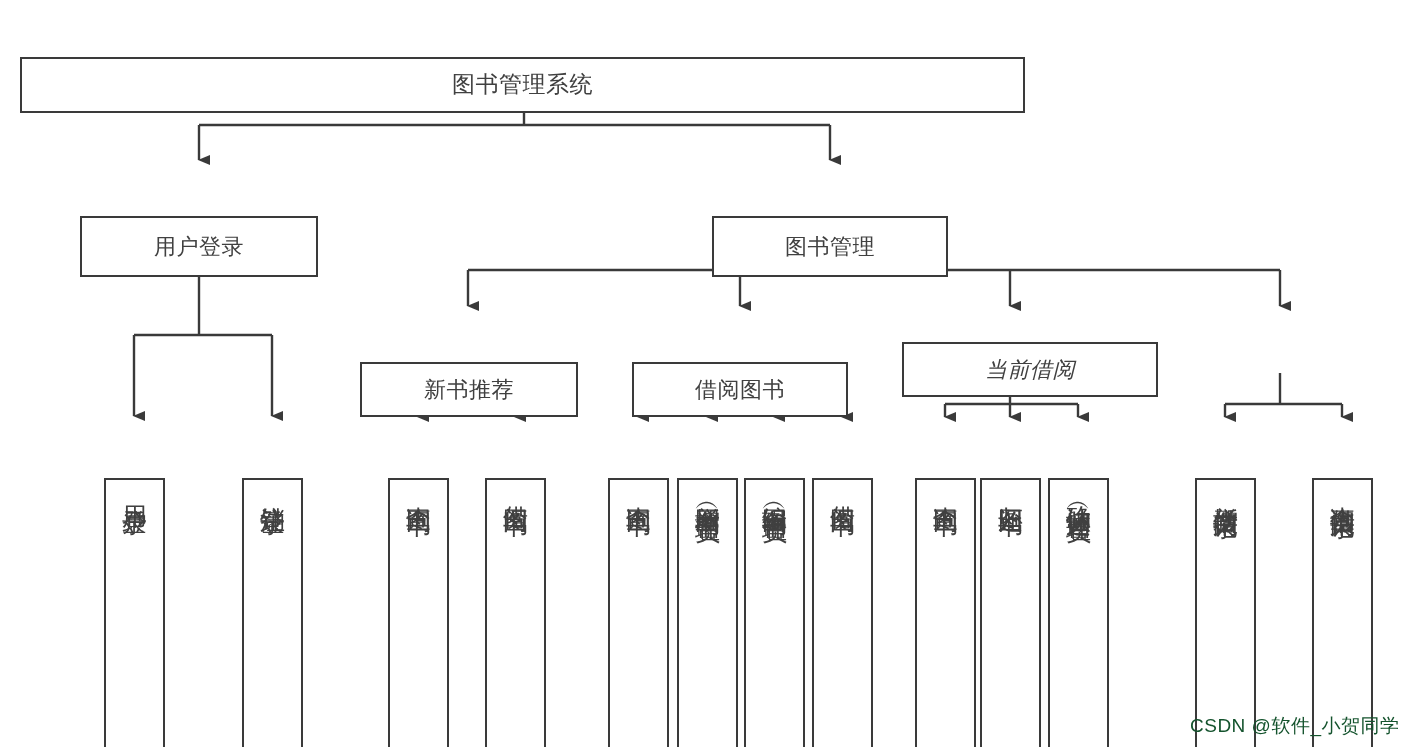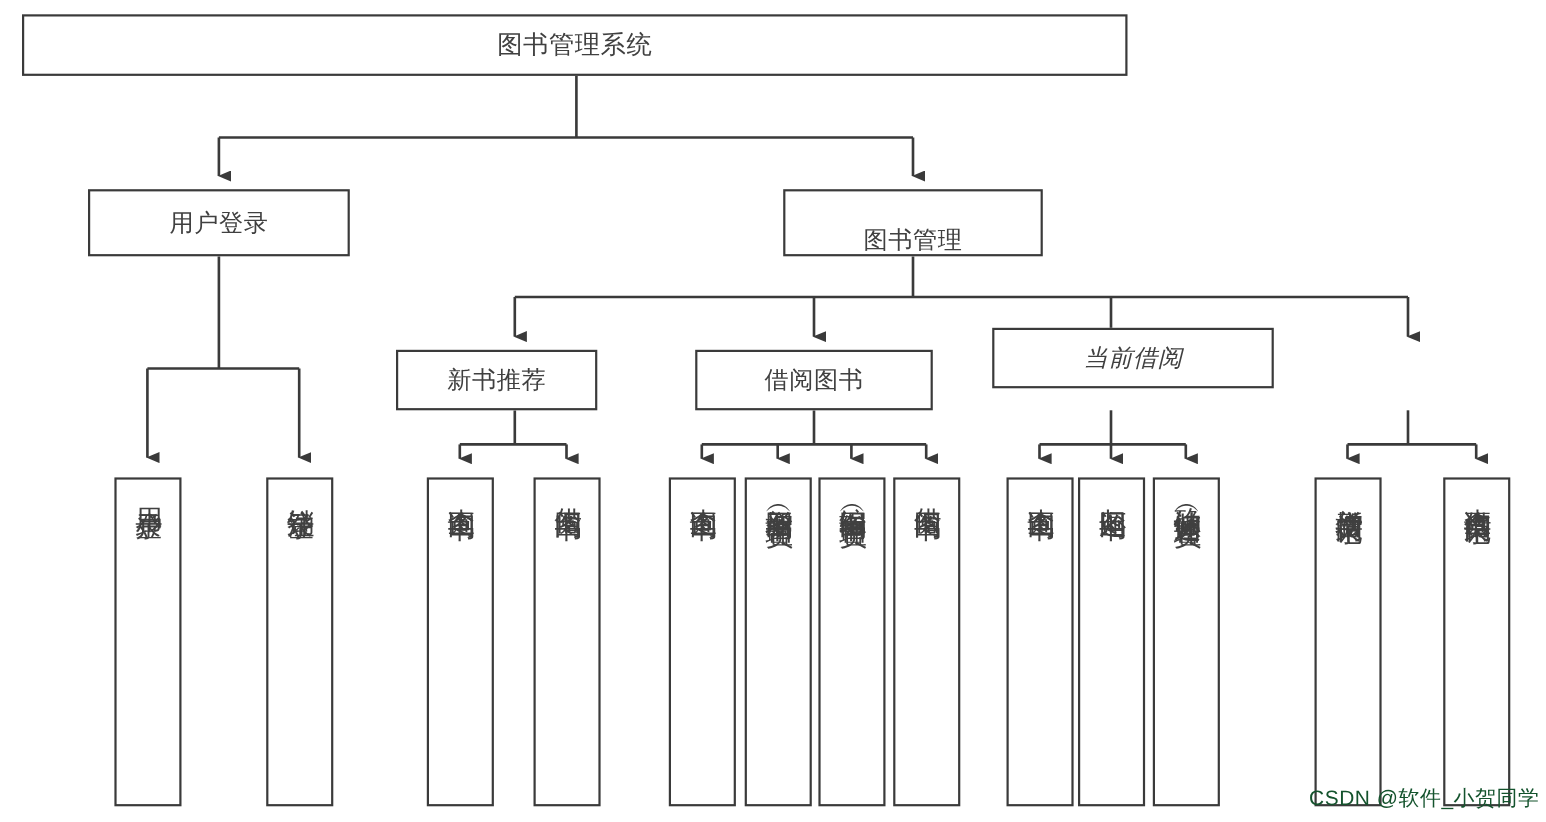--- a/index.html
+++ b/index.html
@@ -19,20 +19,21 @@
   }
   .node {
     position: absolute;
     box-sizing: border-box;
     background: #ffffff;
     border: 2px solid #3a3a3a;
     display: flex;
     align-items: center;
     justify-content: center;
     color: #404040;
+    margin-top: 44px;
   }
   .node .label {
     display: block;
     text-align: center;
     line-height: 1.18;
     letter-spacing: 0.5px;
   }
   .node.horizontal .label {
     writing-mode: horizontal-tb;
     font-size: 22px;
@@ -121,25 +122,25 @@
     </g>
   </svg>
 
   <div class="node horizontal root" style="left:20px; top:13px; width:1005px; height:56px;">
     <span class="label">图书管理系统</span>
   </div>
 
   <div class="node horizontal" style="left:80px; top:172px; width:238px; height:61px;">
     <span class="label">用户登录</span>
   </div>
-  <div class="node horizontal" style="left:712px; top:172px; width:236px; height:61px;align-items:flex-end;">
+  <div class="node horizontal" style="left:712px; top:172px; width:236px; height:61px;">
     <span class="label">图书管理</span>
   </div>
 
-  <div class="node horizontal" style="left:360px; top:318px; width:183px; height:55px;">
+  <div class="node horizontal" style="left:360px; top:318px; width:218px; height:55px;">
     <span class="label">新书推荐</span>
   </div>
   <div class="node horizontal" style="left:632px; top:318px; width:216px; height:55px;">
     <span class="label">借阅图书</span>
   </div>
   <div class="node horizontal" style="left:902px; top:298px; width:256px; height:55px;font-style:italic;">
     <span class="label">当前借阅</span>
   </div>
 
   <div class="node vertical" style="left:104px; top:434px; width:61px; height:299px;">

